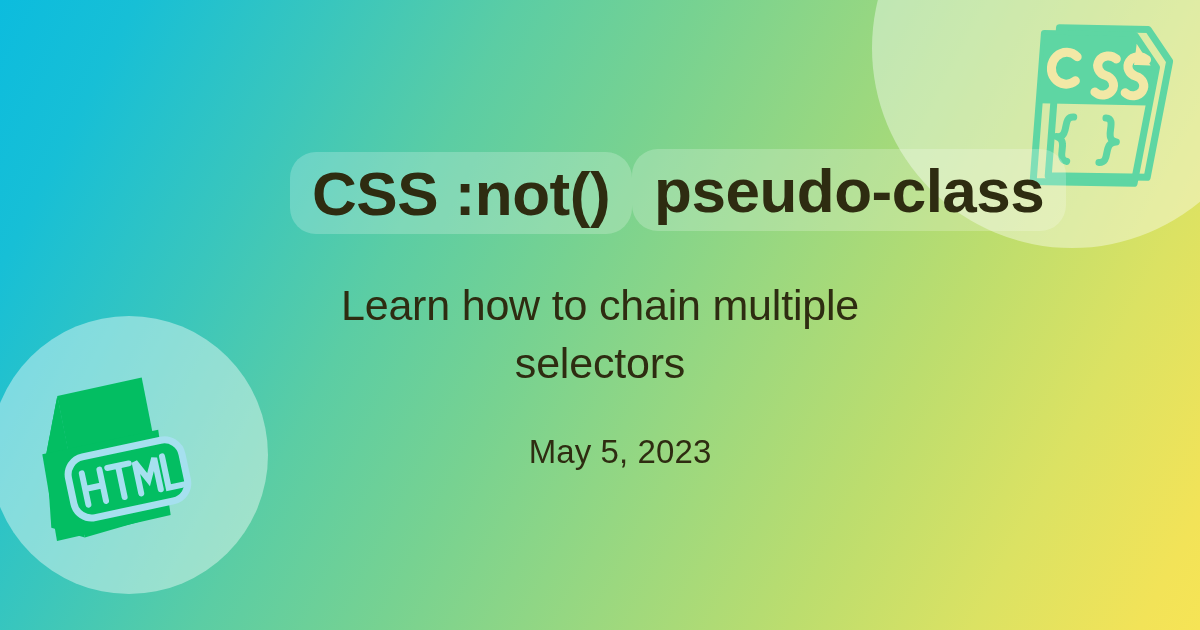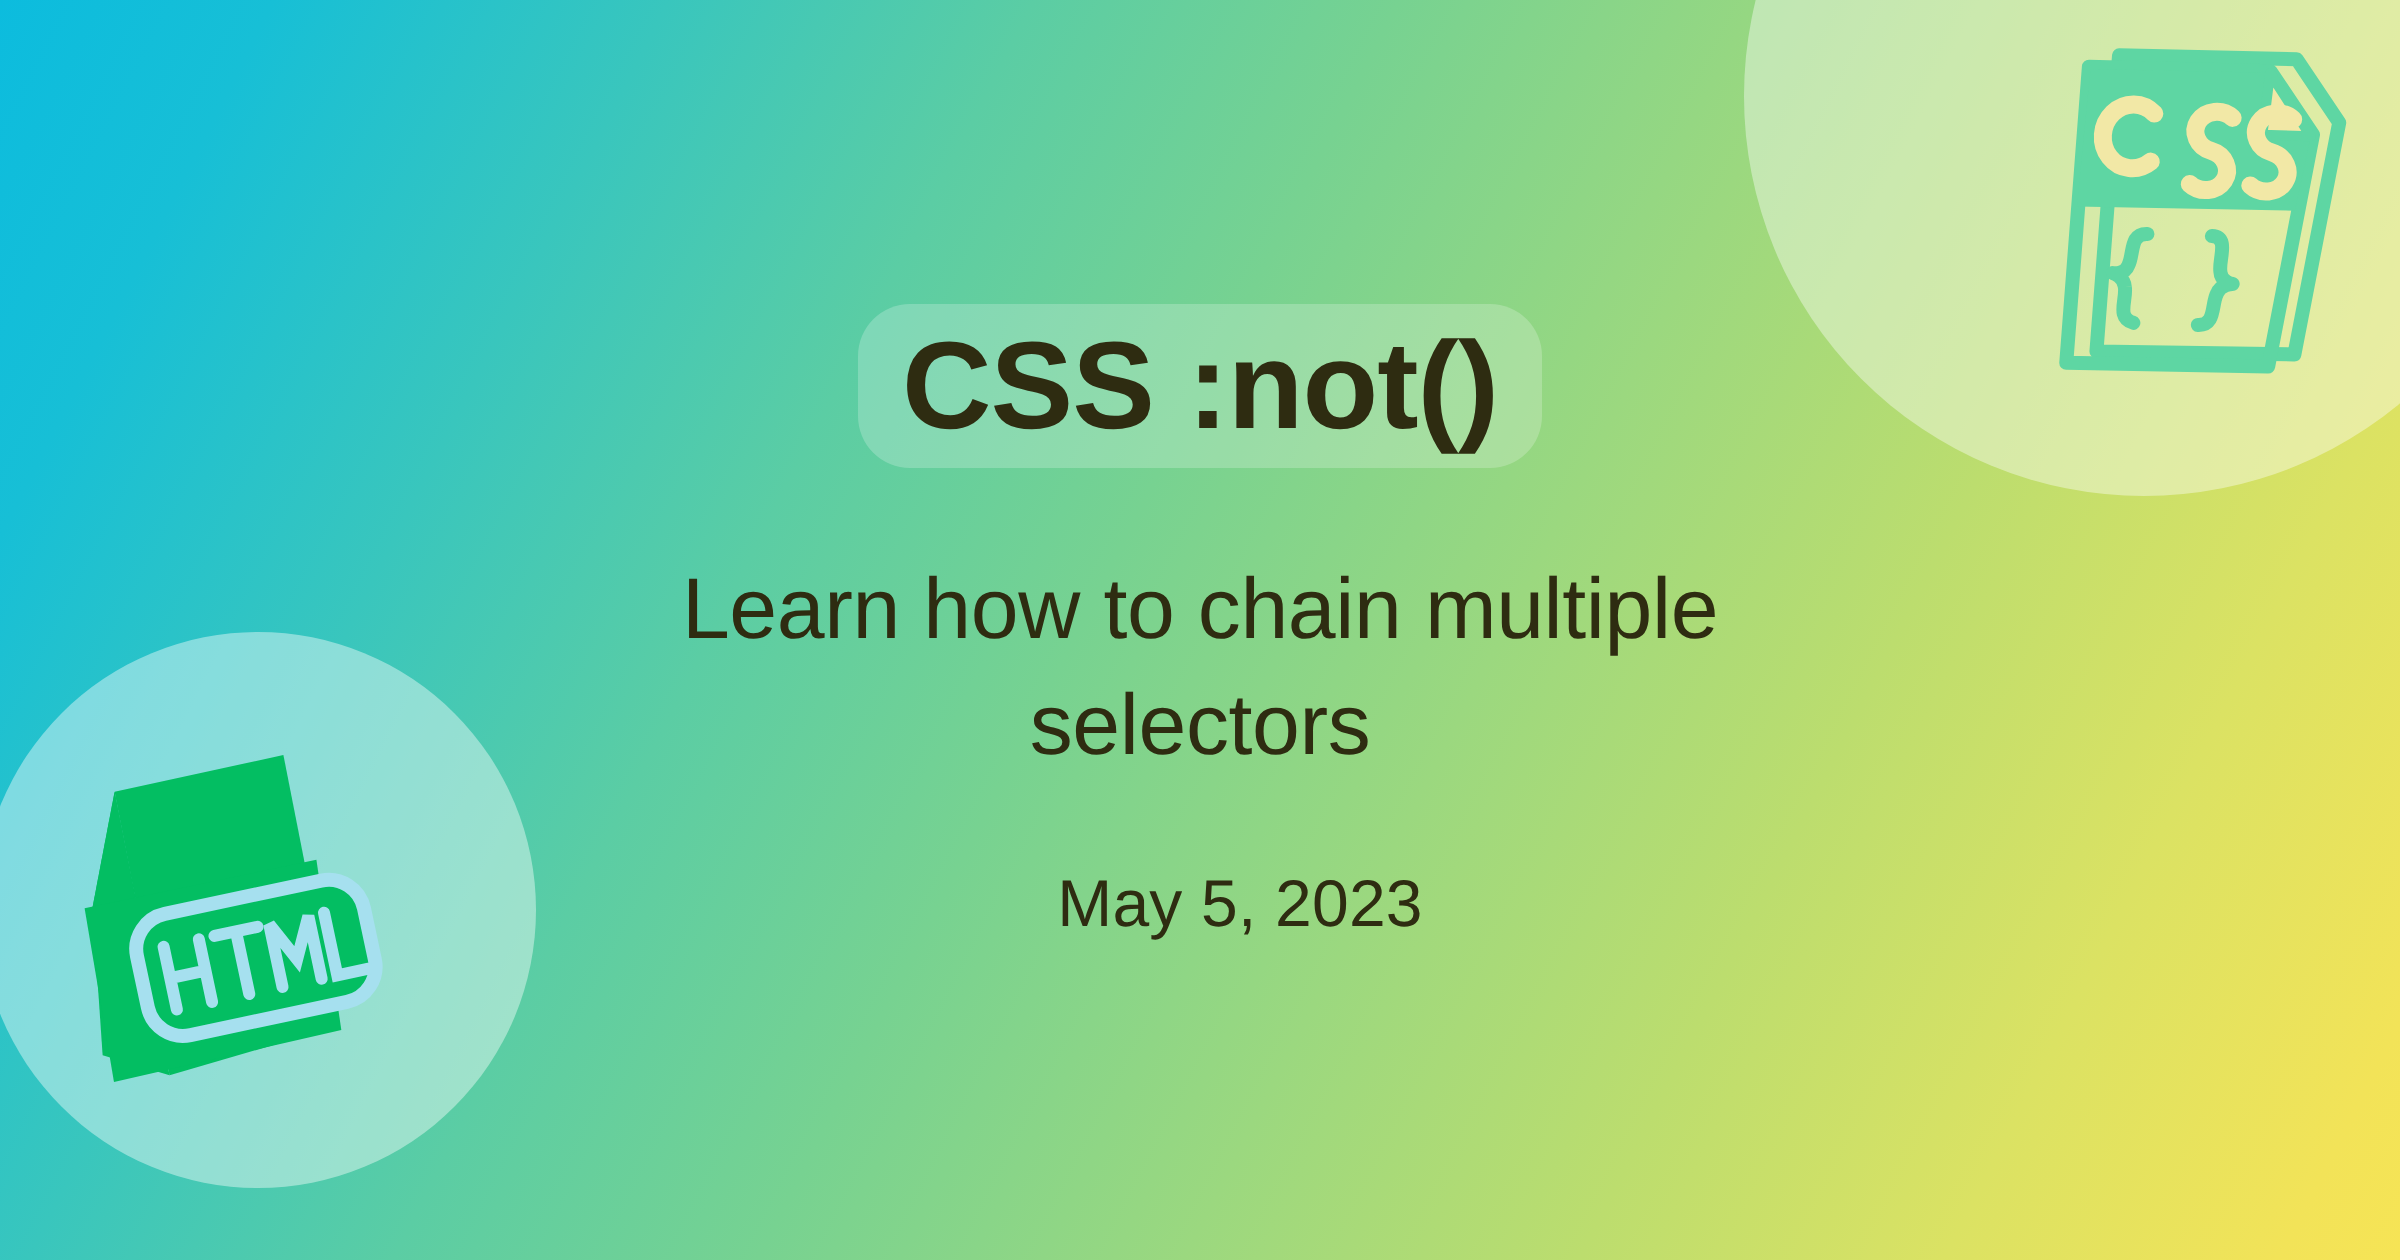--- a/index.html
+++ b/index.html
@@ -76,21 +76,20 @@
     height: 630px;
     display: flex;
     flex-direction: column;
     align-items: center;
     justify-content: flex-start;
     padding-top: 152px;
   }
 
   .title-block {
     display: flex;
-    flex-direction: column;
     align-items: center;
     width: 620px;
   }
   .title-line {
     display: inline-block;
     font-size: 62px;
     line-height: 76px;
     font-weight: 700;
     letter-spacing: -0.5px;
     color: #2e2c11;
@@ -186,20 +185,21 @@
           </g>
         </g>
       </g>
     </svg>
   </div>
 
   <div class="content">
 
     <div class="title-block">
       <span class="title-line">CSS :not()</span>
+      <span class="title-line">pseudo-class</span>
     </div>
 
     <div class="subtitle">Learn how to chain multiple selectors</div>
 
     <div class="date">May 5, 2023</div>
 
   </div>
 </div>
 
 </body></html>

